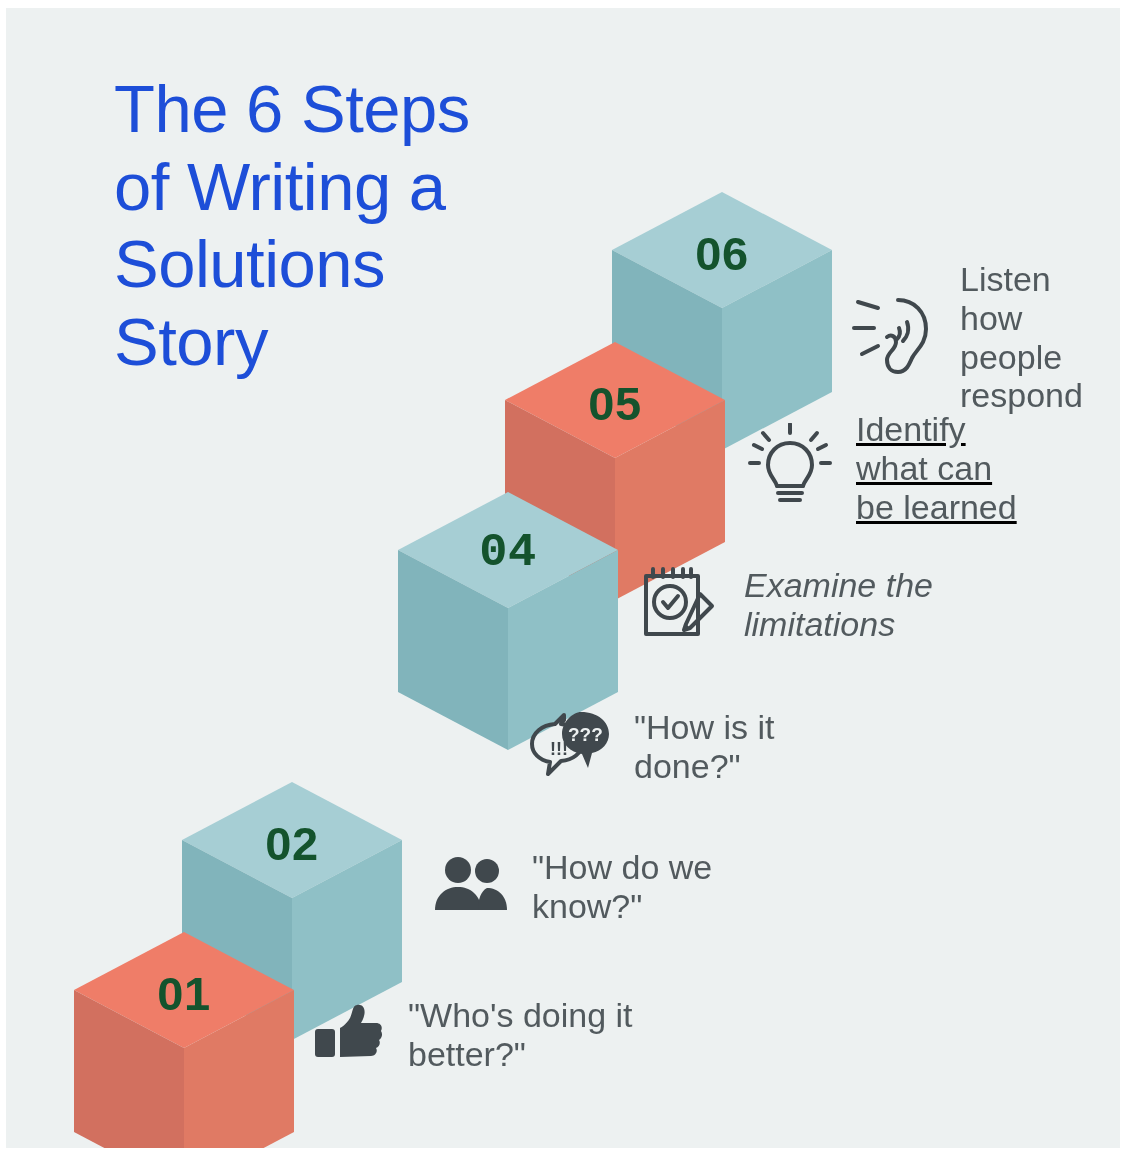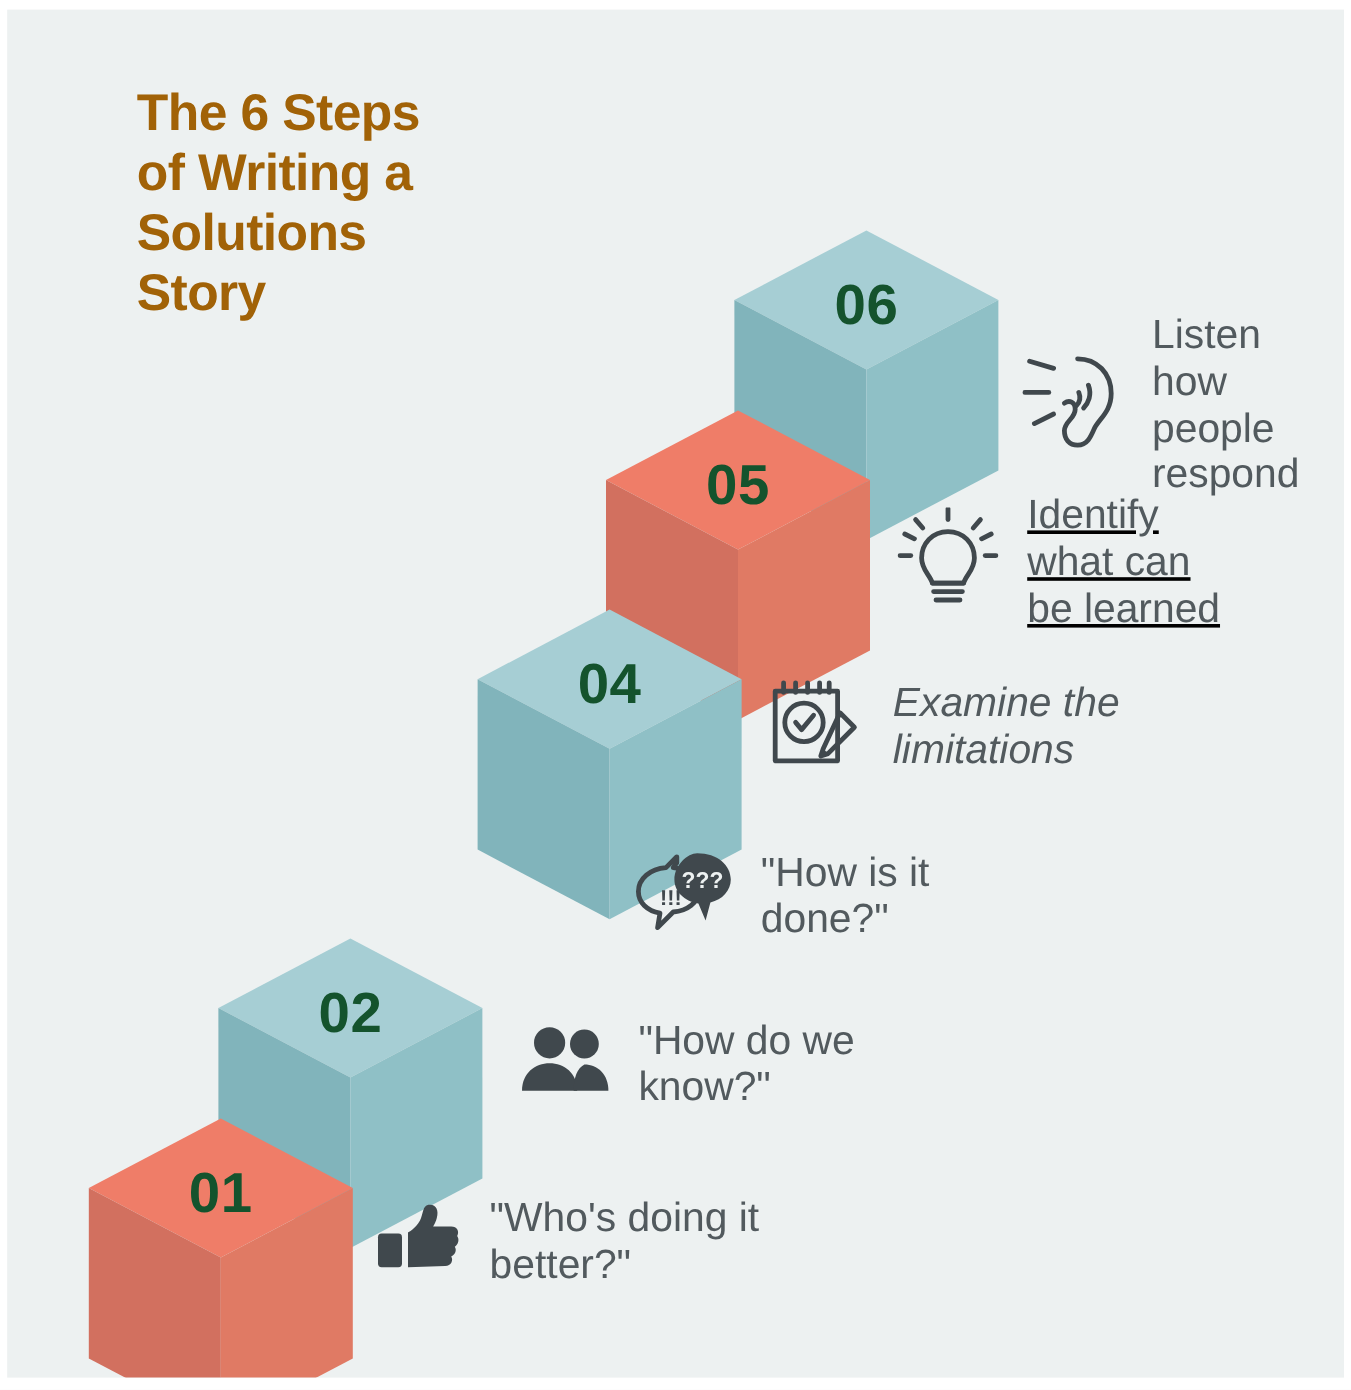--- a/index.html
+++ b/index.html
@@ -30,25 +30,25 @@
     background: #edf1f1;
     overflow: hidden;
   }
 
   
   .title {
     position: absolute;
     left: 108px;
     top: 62px;
     width: 420px;
-    font-size: 43px;
-    font-weight: bold;
+    font-size: 67px;
+    font-weight: normal;
     line-height: 1.16;
     letter-spacing: -0.5px;
-    color: #a16207;
+    color: #1d4ed8;
     white-space: pre-line;
   }
 
   
   .cube {
     position: absolute;
     width: 220px;
     height: 258px;
   }
   .cube svg {
@@ -111,21 +111,21 @@
     <div class="cube" id="cube-2" style="left:176px; top:774px; z-index:5;">
       <svg viewBox="0 0 220 258">
         <polygon points="110,0 220,58 110,116 0,58" fill="#a6ced4"></polygon>
         <polygon points="0,58 110,116 110,258 0,200" fill="#81b4bb"></polygon>
         <polygon points="110,116 220,58 220,200 110,258" fill="#8fc0c6"></polygon>
       </svg>
       <div class="num">02</div>
     </div>
 
 
-    <div class="cube" id="cube-4" style="left:392px; top:500px; z-index:3;">
+    <div class="cube" id="cube-4" style="left:392px; top:484px; z-index:3;font-family:Liberation Mono, monospace;">
       <svg viewBox="0 0 220 258">
         <polygon points="110,0 220,58 110,116 0,58" fill="#a6ced4"></polygon>
         <polygon points="0,58 110,116 110,258 0,200" fill="#81b4bb"></polygon>
         <polygon points="110,116 220,58 220,200 110,258" fill="#8fc0c6"></polygon>
       </svg>
       <div class="num">04</div>
     </div>
 
     <div class="cube" id="cube-5" style="left:499px; top:334px; z-index:2;">
       <svg viewBox="0 0 220 258">

